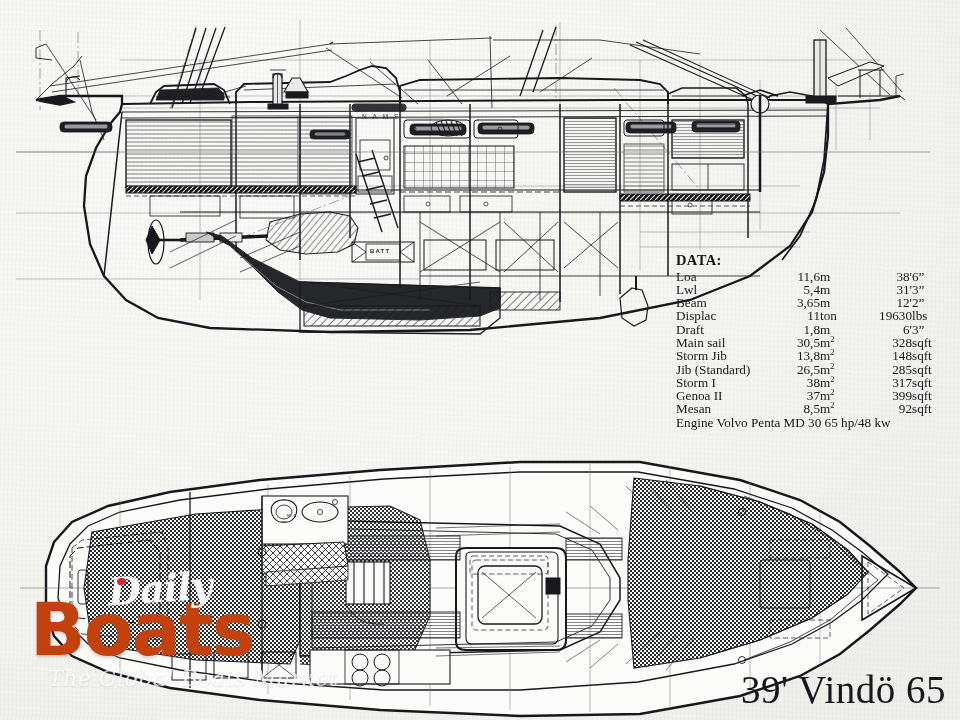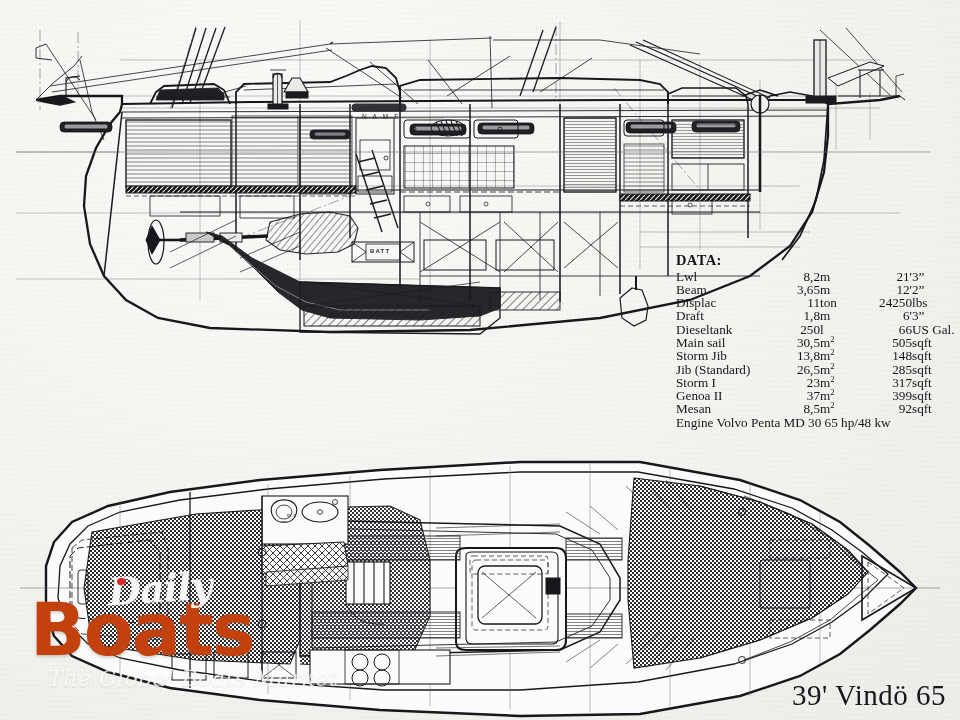--- a/index.html
+++ b/index.html
@@ -41,21 +41,21 @@
   td.c-unit{width:34px;text-align:left;}
   td.c-ival{width:58px;text-align:right;padding-right:4px;}
   td.c-iunit{text-align:left;}
   sup.sq{font-size:8.5px;vertical-align:super;line-height:0;}
   #engine-line{font-size:13.2px;line-height:14px;margin-top:0px;white-space:nowrap;}
 
   
   #model-title{
     position:absolute;right:14px;bottom:8px;
     font-family:"Liberation Serif", serif;
-    font-size:29px;color:#17181c;letter-spacing:.5px;
+    font-size:39px;color:#17181c;letter-spacing:.5px;
     white-space:nowrap;
   }
 
   
   #watermark{
     position:absolute;left:30px;top:566px;width:320px;height:130px;
     pointer-events:none;user-select:none;
   }
   #wm-daily{
     position:absolute;left:78px;top:0px;
@@ -551,78 +551,78 @@
 
 <div class="dwg-label" id="label-name">N A M E</div>
 <div class="dwg-label" id="label-batt">BATT</div>
 <div class="dwg-label" id="label-wc">w.c.</div>
 
 <div id="data-block">
   <div id="data-title">DATA:</div>
   <table class="specs">
     <tbody id="specs-body">
         <tr>
+          <td class="c-label">Loa</td>
+          <td class="c-val">11,6</td>
+          <td class="c-unit">m</td>
+          <td class="c-ival">38'</td>
+          <td class="c-iunit">6”</td>
+        </tr>
+        <tr>
           <td class="c-label">Lwl</td>
-          <td class="c-val">8,2</td>
+          <td class="c-val">5,4</td>
           <td class="c-unit">m</td>
-          <td class="c-ival">21'</td>
+          <td class="c-ival">31'</td>
           <td class="c-iunit">3”</td>
         </tr>
         <tr>
           <td class="c-label">Beam</td>
           <td class="c-val">3,65</td>
           <td class="c-unit">m</td>
           <td class="c-ival">12'</td>
           <td class="c-iunit">2”</td>
         </tr>
         <tr>
           <td class="c-label">Displac</td>
           <td class="c-val">11</td>
           <td class="c-unit">ton</td>
-          <td class="c-ival">24250</td>
+          <td class="c-ival">19630</td>
           <td class="c-iunit">lbs</td>
         </tr>
         <tr>
           <td class="c-label">Draft</td>
           <td class="c-val">1,8</td>
           <td class="c-unit">m</td>
           <td class="c-ival">6'</td>
           <td class="c-iunit">3”</td>
         </tr>
         <tr>
-          <td class="c-label">Dieseltank</td>
-          <td class="c-val">250</td>
-          <td class="c-unit">l</td>
-          <td class="c-ival">66</td>
-          <td class="c-iunit">US Gal.</td>
-        </tr>
-        <tr>
           <td class="c-label">Main sail</td>
           <td class="c-val">30,5</td>
           <td class="c-unit">m<sup class="sq">2</sup></td>
-          <td class="c-ival">505</td>
+          <td class="c-ival">328</td>
           <td class="c-iunit">sqft</td>
         </tr>
         <tr>
           <td class="c-label">Storm Jib</td>
           <td class="c-val">13,8</td>
           <td class="c-unit">m<sup class="sq">2</sup></td>
           <td class="c-ival">148</td>
           <td class="c-iunit">sqft</td>
         </tr>
         <tr>
           <td class="c-label">Jib (Standard)</td>
           <td class="c-val">26,5</td>
           <td class="c-unit">m<sup class="sq">2</sup></td>
           <td class="c-ival">285</td>
           <td class="c-iunit">sqft</td>
         </tr>
         <tr>
           <td class="c-label">Storm I</td>
-          <td class="c-val">23</td>
+          <td class="c-val">38</td>
           <td class="c-unit">m<sup class="sq">2</sup></td>
           <td class="c-ival">317</td>
           <td class="c-iunit">sqft</td>
         </tr>
         <tr>
           <td class="c-label">Genoa II</td>
           <td class="c-val">37</td>
           <td class="c-unit">m<sup class="sq">2</sup></td>
           <td class="c-ival">399</td>
           <td class="c-iunit">sqft</td>

